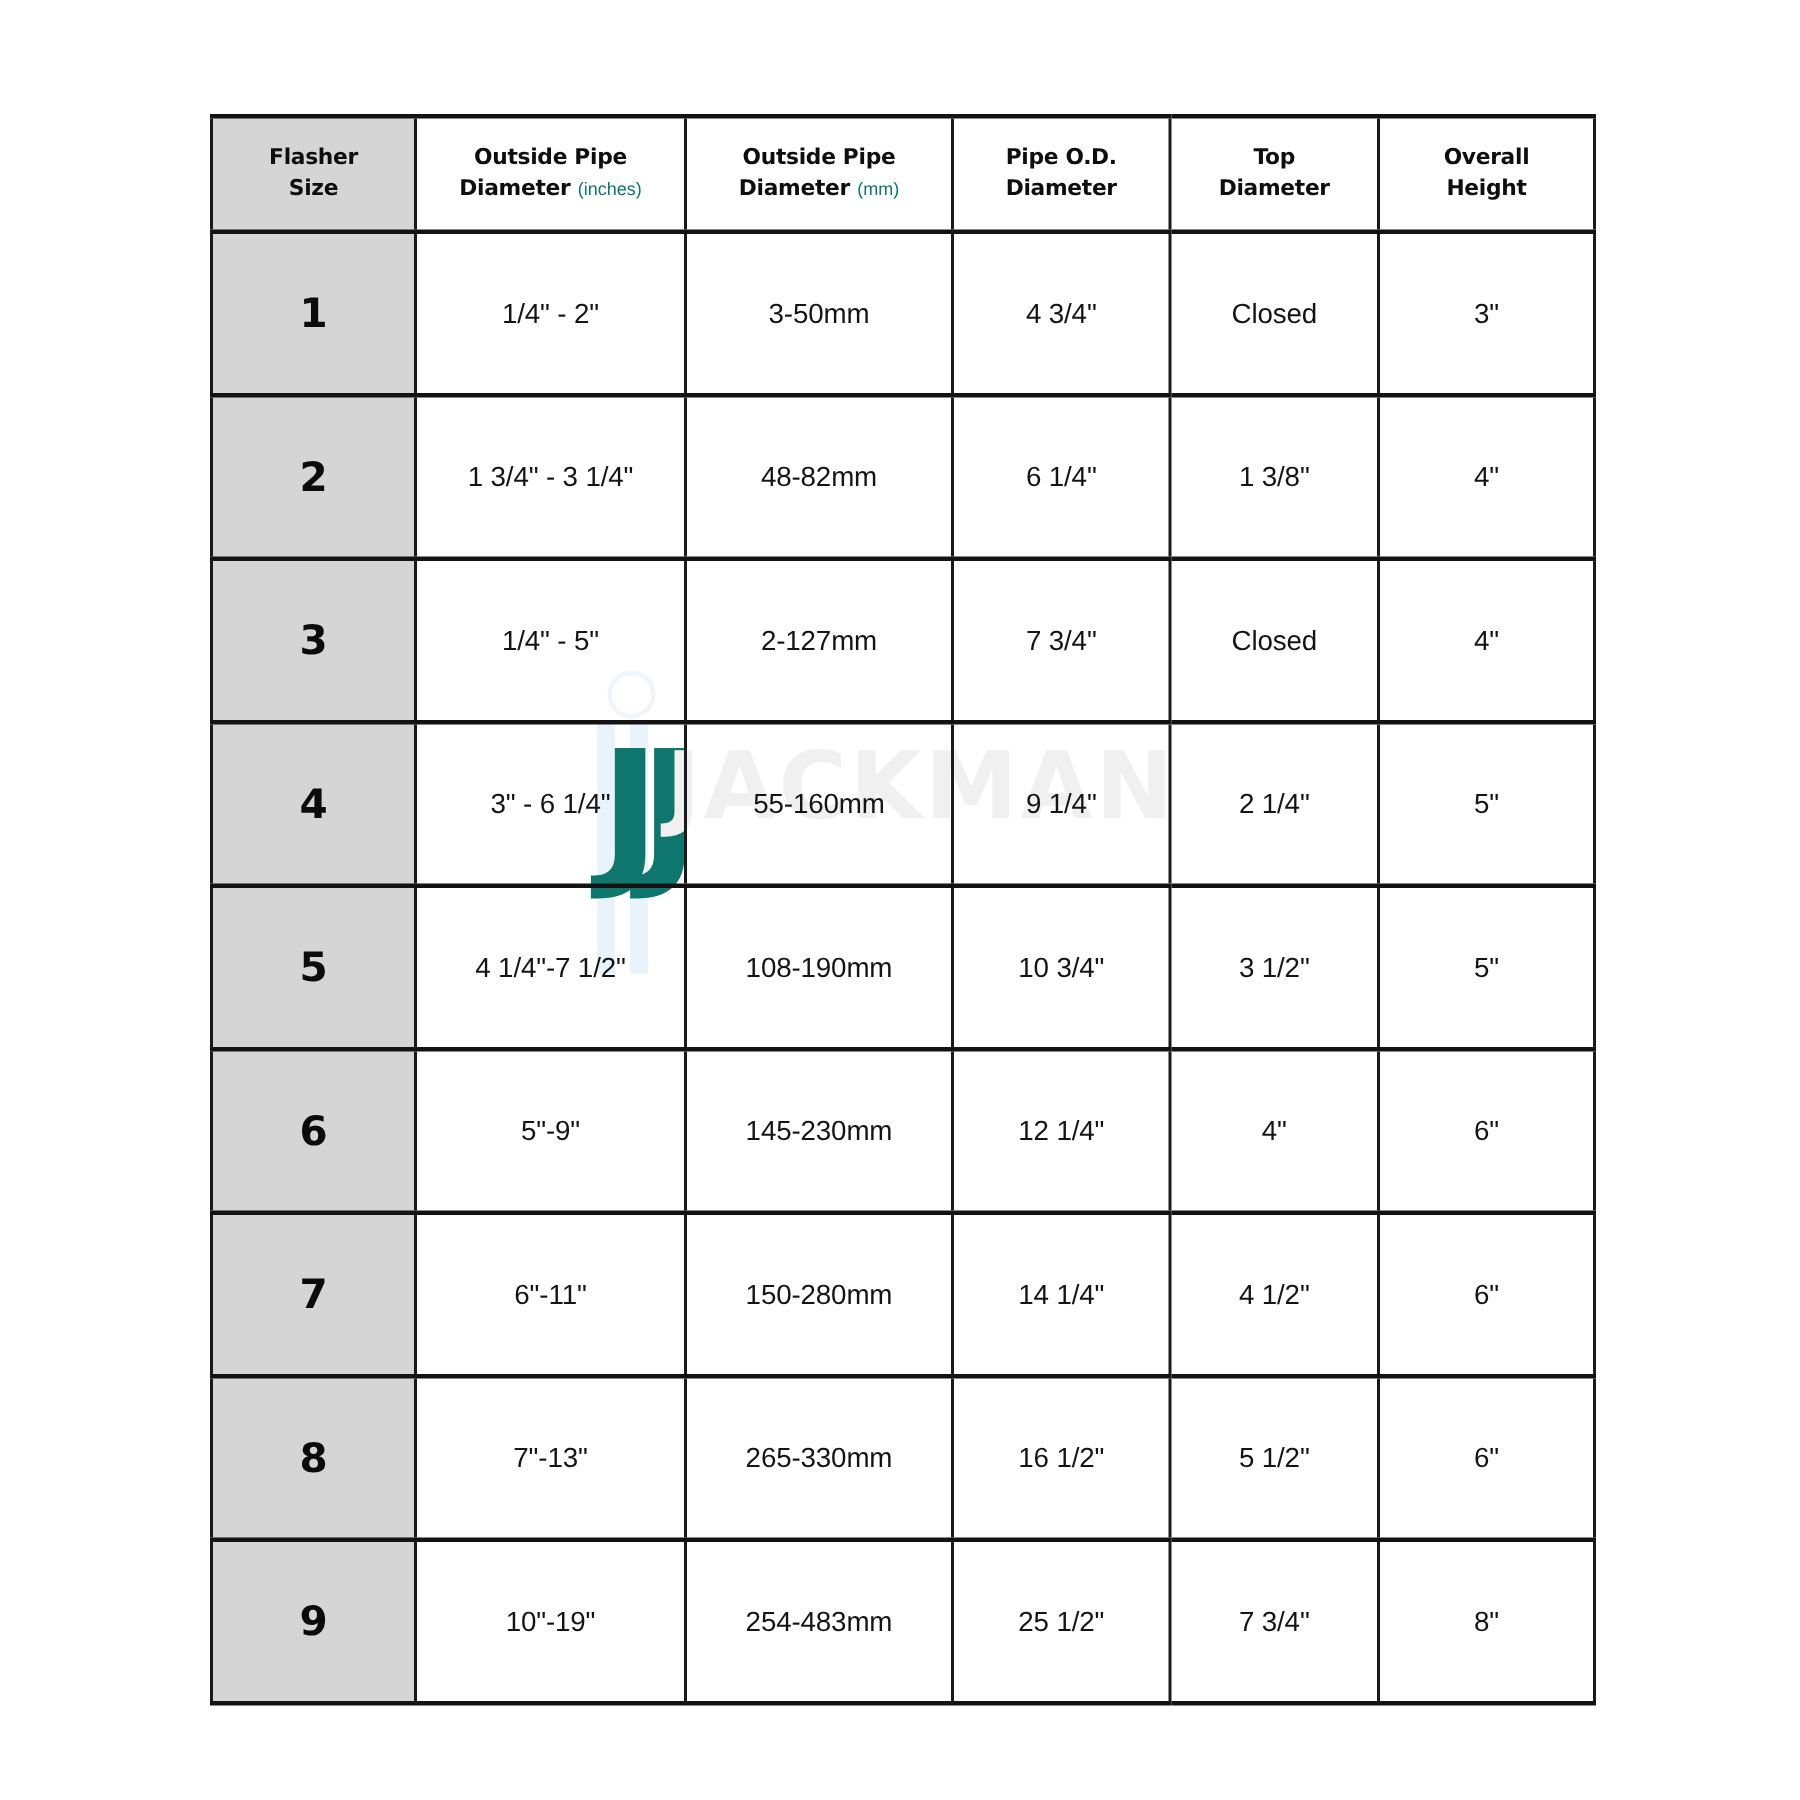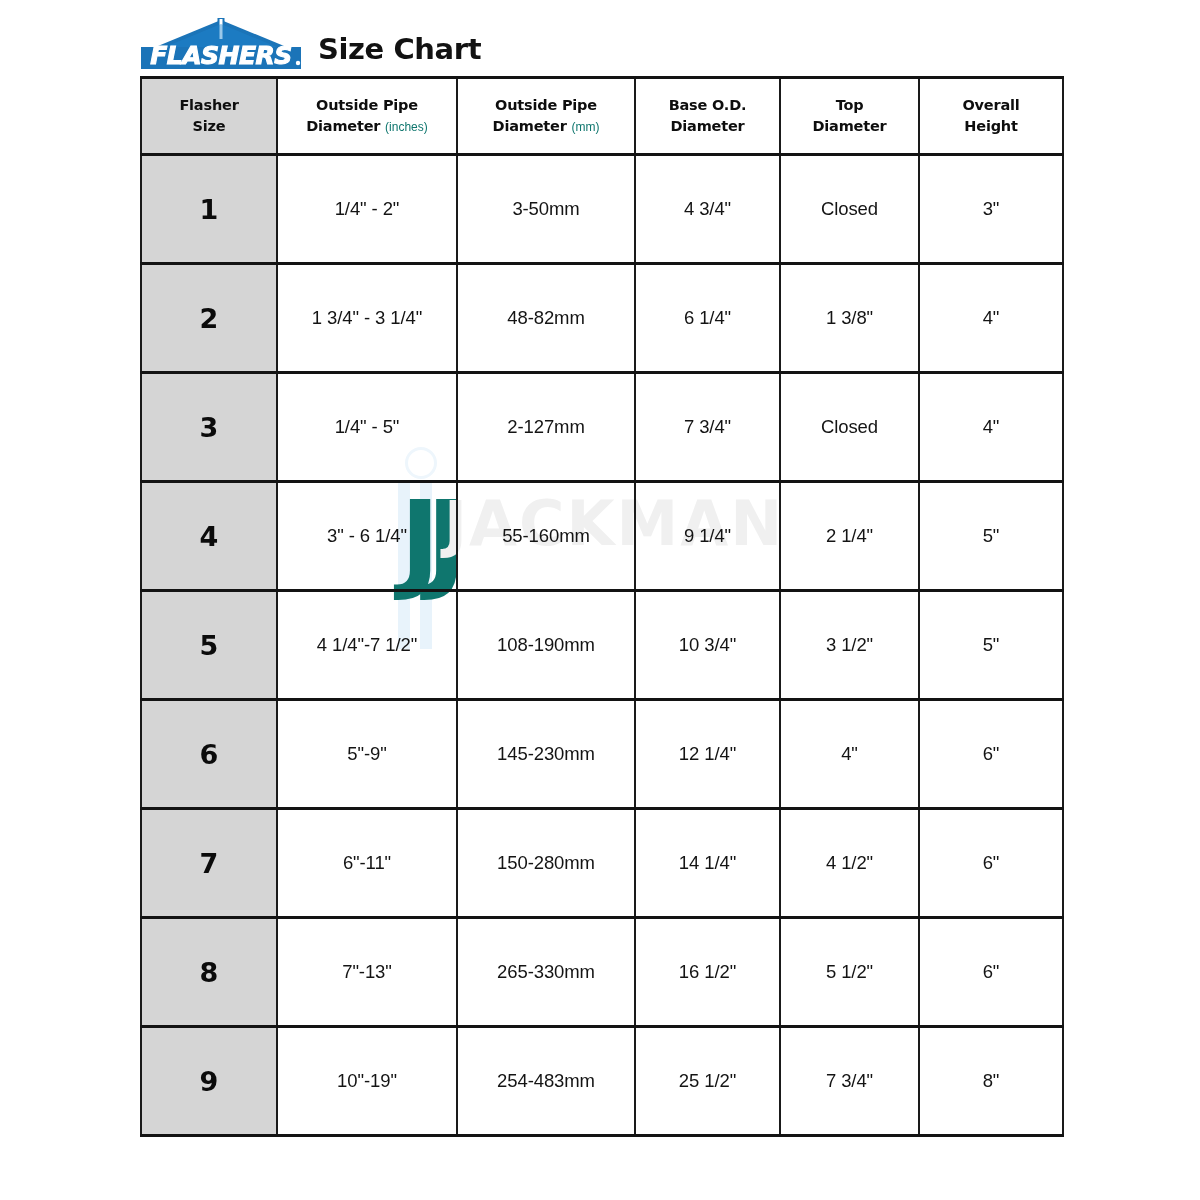--- a/index.html
+++ b/index.html
@@ -197,41 +197,20 @@
 
 <div class="page">
 
   <div class="watermark">
     <div class="wm-bars"></div>
     <div class="wm-ring"></div>
     <div class="wm-jj">JJ</div>
     <div class="wm-word one">JACKMAN</div>
   </div>
 
-  <div class="header">
-
-    <div class="logo">
-      <svg width="166" height="52" viewBox="0 0 166 52">
-
-        <path d="M83 2 L163 35 L163 40 L3 40 L3 35 Z" fill="#1b74b8"></path>
-
-        <rect x="79.5" y="0" width="7" height="22" fill="#1b74b8"></rect>
-        <rect x="81.5" y="1" width="3" height="20" fill="#ffffff"></rect>
-
-        <path d="M83 6 L156 36 L10 36 Z" fill="#1f86cf" opacity="0.45"></path>
-
-        <rect x="3" y="29" width="160" height="22" fill="#1b74b8"></rect>
-
-        <text x="83" y="46" text-anchor="middle" font-family="'DejaVu Sans', sans-serif" font-size="25" font-weight="bold" font-style="italic" letter-spacing="-0.5" fill="#ffffff" stroke="#ffffff" stroke-width="1.1">FLASHERS</text>
-        <circle cx="160" cy="45" r="2.2" fill="#ffffff"></circle>
-      </svg>
-    </div>
-
-    <div class="title">Size Chart</div>
-  </div>
 
   <div class="table-wrap">
     <table class="size-chart">
       <colgroup>
         <col class="c1">
           <col class="c2">
           <col class="c3">
         <col class="c4">
           <col class="c5">
           <col class="c6">
@@ -254,21 +233,21 @@
           </th>
           <th>
             <div class="hdr">
               <span>Outside Pipe</span><br>
               <span>Diameter</span>
               <span class="unit">(mm)</span>
             </div>
           </th>
           <th>
             <div class="hdr">
-              <span>Base O.D.</span><br>
+              <span>Pipe O.D.</span><br>
               <span>Diameter</span>
             </div>
           </th>
           <th>
             <div class="hdr">
               <span>Top</span><br>
               <span>Diameter</span>
             </div>
           </th>
           <th>

